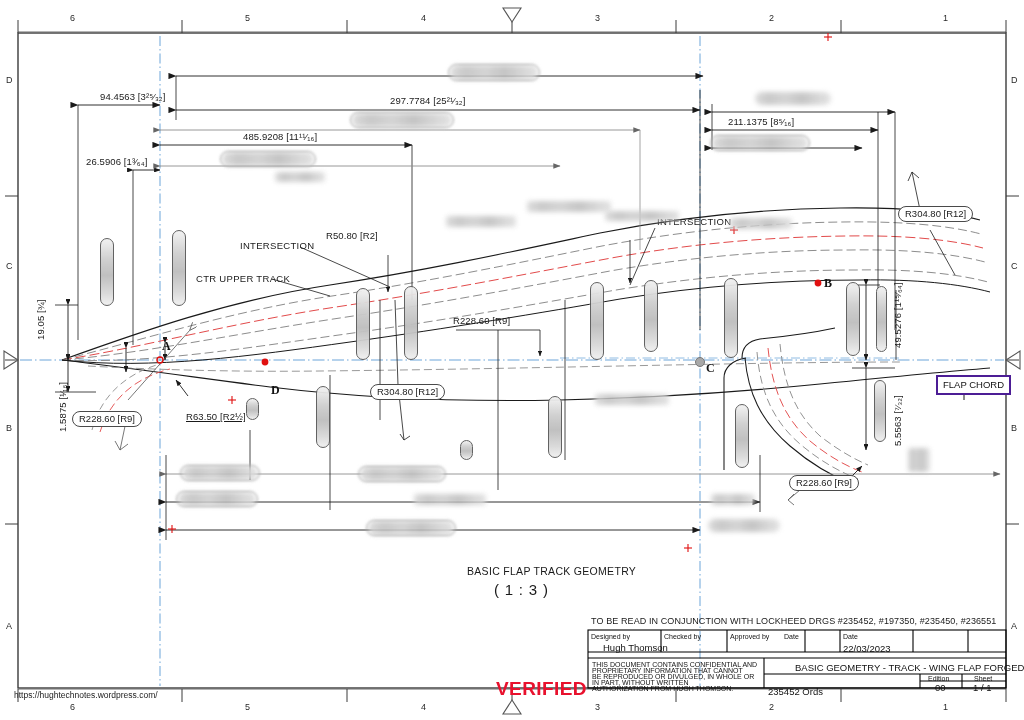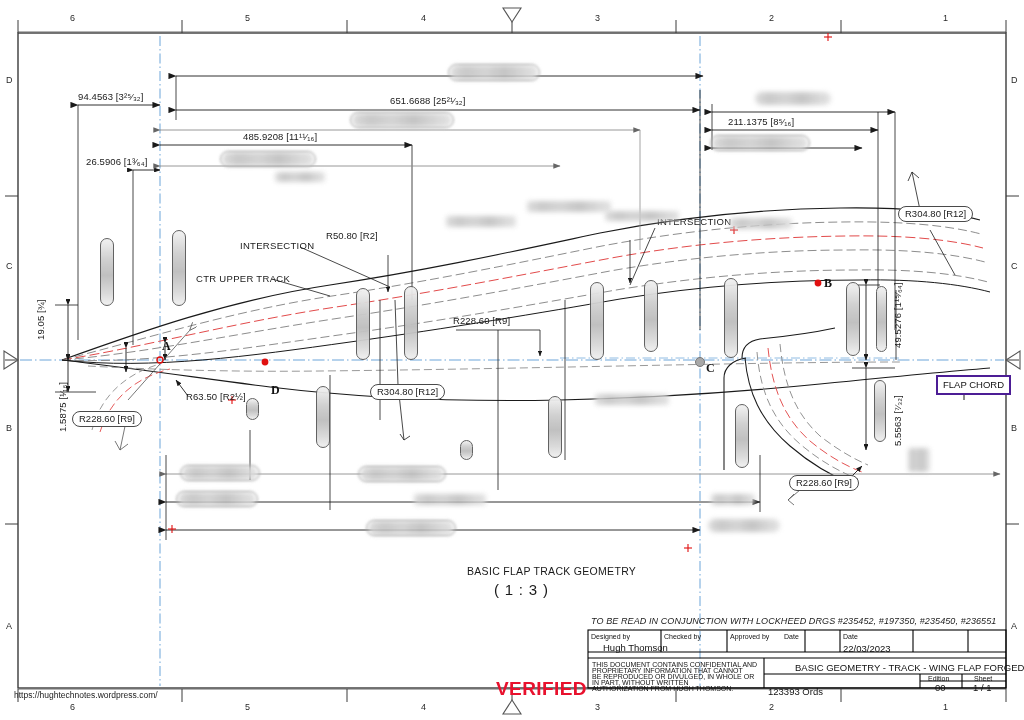--- a/index.html
+++ b/index.html
@@ -82,21 +82,21 @@
     font-size: 19px;
     letter-spacing: .4px;
     font-family: "Liberation Sans", sans-serif;
   }
   .tbtxt { position: absolute; font-size: 8px; color: #111; white-space: nowrap; }
   .tbtxt.lg { font-size: 9.5px; }
   .tbtxt.sm { font-size: 7px; }
   #url { font-size: 8.5px; color: #222; }
   #maintitle { font-size: 10.5px; letter-spacing: .3px; }
   #scaletitle { font-size: 15px; letter-spacing: .8px; }
-  #conjunction { font-size: 9px; letter-spacing: .1px; font-style: italic; }
+  #conjunction { font-size: 9px; letter-spacing: .1px; }
 </style>
 </head>
 <body>
 
 <div id="sheet">
 
   <svg class="layer" viewBox="0 0 1024 720">
     <defs>
       <marker id="ah" markerWidth="9" markerHeight="7" refX="8.4" refY="3.5" orient="auto">
         <path d="M0,0 L9,3.5 L0,7 z" fill="#1a1a1a"></path>
@@ -326,37 +326,37 @@
   <div class="txt zone" style="left:6px; top:76px;">D</div>
   <div class="txt zone" style="left:6px; top:262px;">C</div>
   <div class="txt zone" style="left:6px; top:424px;">B</div>
   <div class="txt zone" style="left:6px; top:622px;">A</div>
 
   <div class="txt zone" style="left:1011px; top:76px;">D</div>
   <div class="txt zone" style="left:1011px; top:262px;">C</div>
   <div class="txt zone" style="left:1011px; top:424px;">B</div>
   <div class="txt zone" style="left:1011px; top:622px;">A</div>
 
-  <div class="txt dim" style="left:78px;  top:92px;">94.4563 [3²⁵⁄₃₂]</div>
-  <div class="txt dim" style="left:390px; top:96px;">651.6688 [25²¹⁄₃₂]</div>
+  <div class="txt dim" style="left:100px;  top:92px;">94.4563 [3²⁵⁄₃₂]</div>
+  <div class="txt dim" style="left:390px; top:96px;">297.7784 [25²¹⁄₃₂]</div>
   <div class="txt dim" style="left:243px; top:132px;">485.9208 [11¹¹⁄₁₆]</div>
   <div class="txt dim" style="left:86px;  top:157px;">26.5906 [1³⁄₆₄]</div>
   <div class="txt dim" style="left:728px; top:117px;">211.1375 [8⁵⁄₁₆]</div>
 
   <div class="txt dim vert" style="left:36px; top:340px; transform:rotate(-90deg);">19.05 [¾]</div>
   <div class="txt dim vert" style="left:58px; top:432px; transform:rotate(-90deg);">1.5875 [¹⁄₁₆]</div>
   <div class="txt dim vert" style="left:893px; top:348px; transform:rotate(-90deg);">49.5276 [1¹⁵⁄₆₄]</div>
   <div class="txt dim vert" style="left:893px; top:446px; transform:rotate(-90deg);">5.5563 [⁷⁄₃₂]</div>
 
   <div class="txt dim" style="left:326px; top:231px;">R50.80 [R2]</div>
   <div class="txt dim" style="left:453px; top:316px;">R228.60 [R9]</div>
   <div class="pill" style="left:370px; top:384px;">R304.80 [R12]</div>
   <div class="pill" style="left:898px; top:206px;">R304.80 [R12]</div>
   <div class="pill" style="left:72px;  top:411px;">R228.60 [R9]</div>
-  <div class="txt dim" style="left:186px; top:392px;">R63.50 [R2½]</div>
+  <div class="txt dim" style="left:186px; top:412px;text-decoration:underline;">R63.50 [R2½]</div>
   <div class="pill" style="left:789px; top:475px;">R228.60 [R9]</div>
 
   <div class="txt note" style="left:240px; top:241px;">INTERSECTION</div>
   <div class="txt note" style="left:657px; top:217px;">INTERSECTION</div>
   <div class="txt note" style="left:196px; top:274px;">CTR UPPER TRACK</div>
   <div class="boxlbl" style="left:936px; top:375px;">FLAP CHORD</div>
 
   <div class="txt ptlbl" style="left:162px; top:340px;">A</div>
   <div class="txt ptlbl" style="left:824px; top:277px;">B</div>
   <div class="txt ptlbl" style="left:706px; top:362px;">C</div>
@@ -436,19 +436,19 @@
   <div class="tbtxt sm" style="left:843px; top:633px;">Date</div>
   <div class="tbtxt lg" style="left:843px; top:643px;">22/03/2023</div>
 
   <div class="tbtxt sm" style="left:592px; top:661px;">THIS DOCUMENT CONTAINS CONFIDENTIAL AND</div>
   <div class="tbtxt sm" style="left:592px; top:667px;">PROPRIETARY INFORMATION THAT CANNOT</div>
   <div class="tbtxt sm" style="left:592px; top:673px;">BE REPRODUCED OR DIVULGED, IN WHOLE OR</div>
   <div class="tbtxt sm" style="left:592px; top:679px;">IN PART, WITHOUT WRITTEN</div>
   <div class="tbtxt sm" style="left:592px; top:685px;">AUTHORIZATION FROM HUGH THOMSON.</div>
 
   <div class="tbtxt lg" style="left:795px; top:662px;">BASIC GEOMETRY - TRACK - WING FLAP FORGED</div>
-  <div class="tbtxt lg" style="left:768px; top:686px;">123393 Ords</div>
+  <div class="tbtxt lg" style="left:768px; top:686px;">235452 Ords</div>
   <div class="tbtxt sm" style="left:928px; top:675px;">Edition</div>
   <div class="tbtxt lg" style="left:935px; top:682px;">00</div>
   <div class="tbtxt sm" style="left:974px; top:675px;">Sheet</div>
   <div class="tbtxt lg" style="left:973px; top:682px;">1 / 1</div>
 
 </div>
 
 </body></html>

